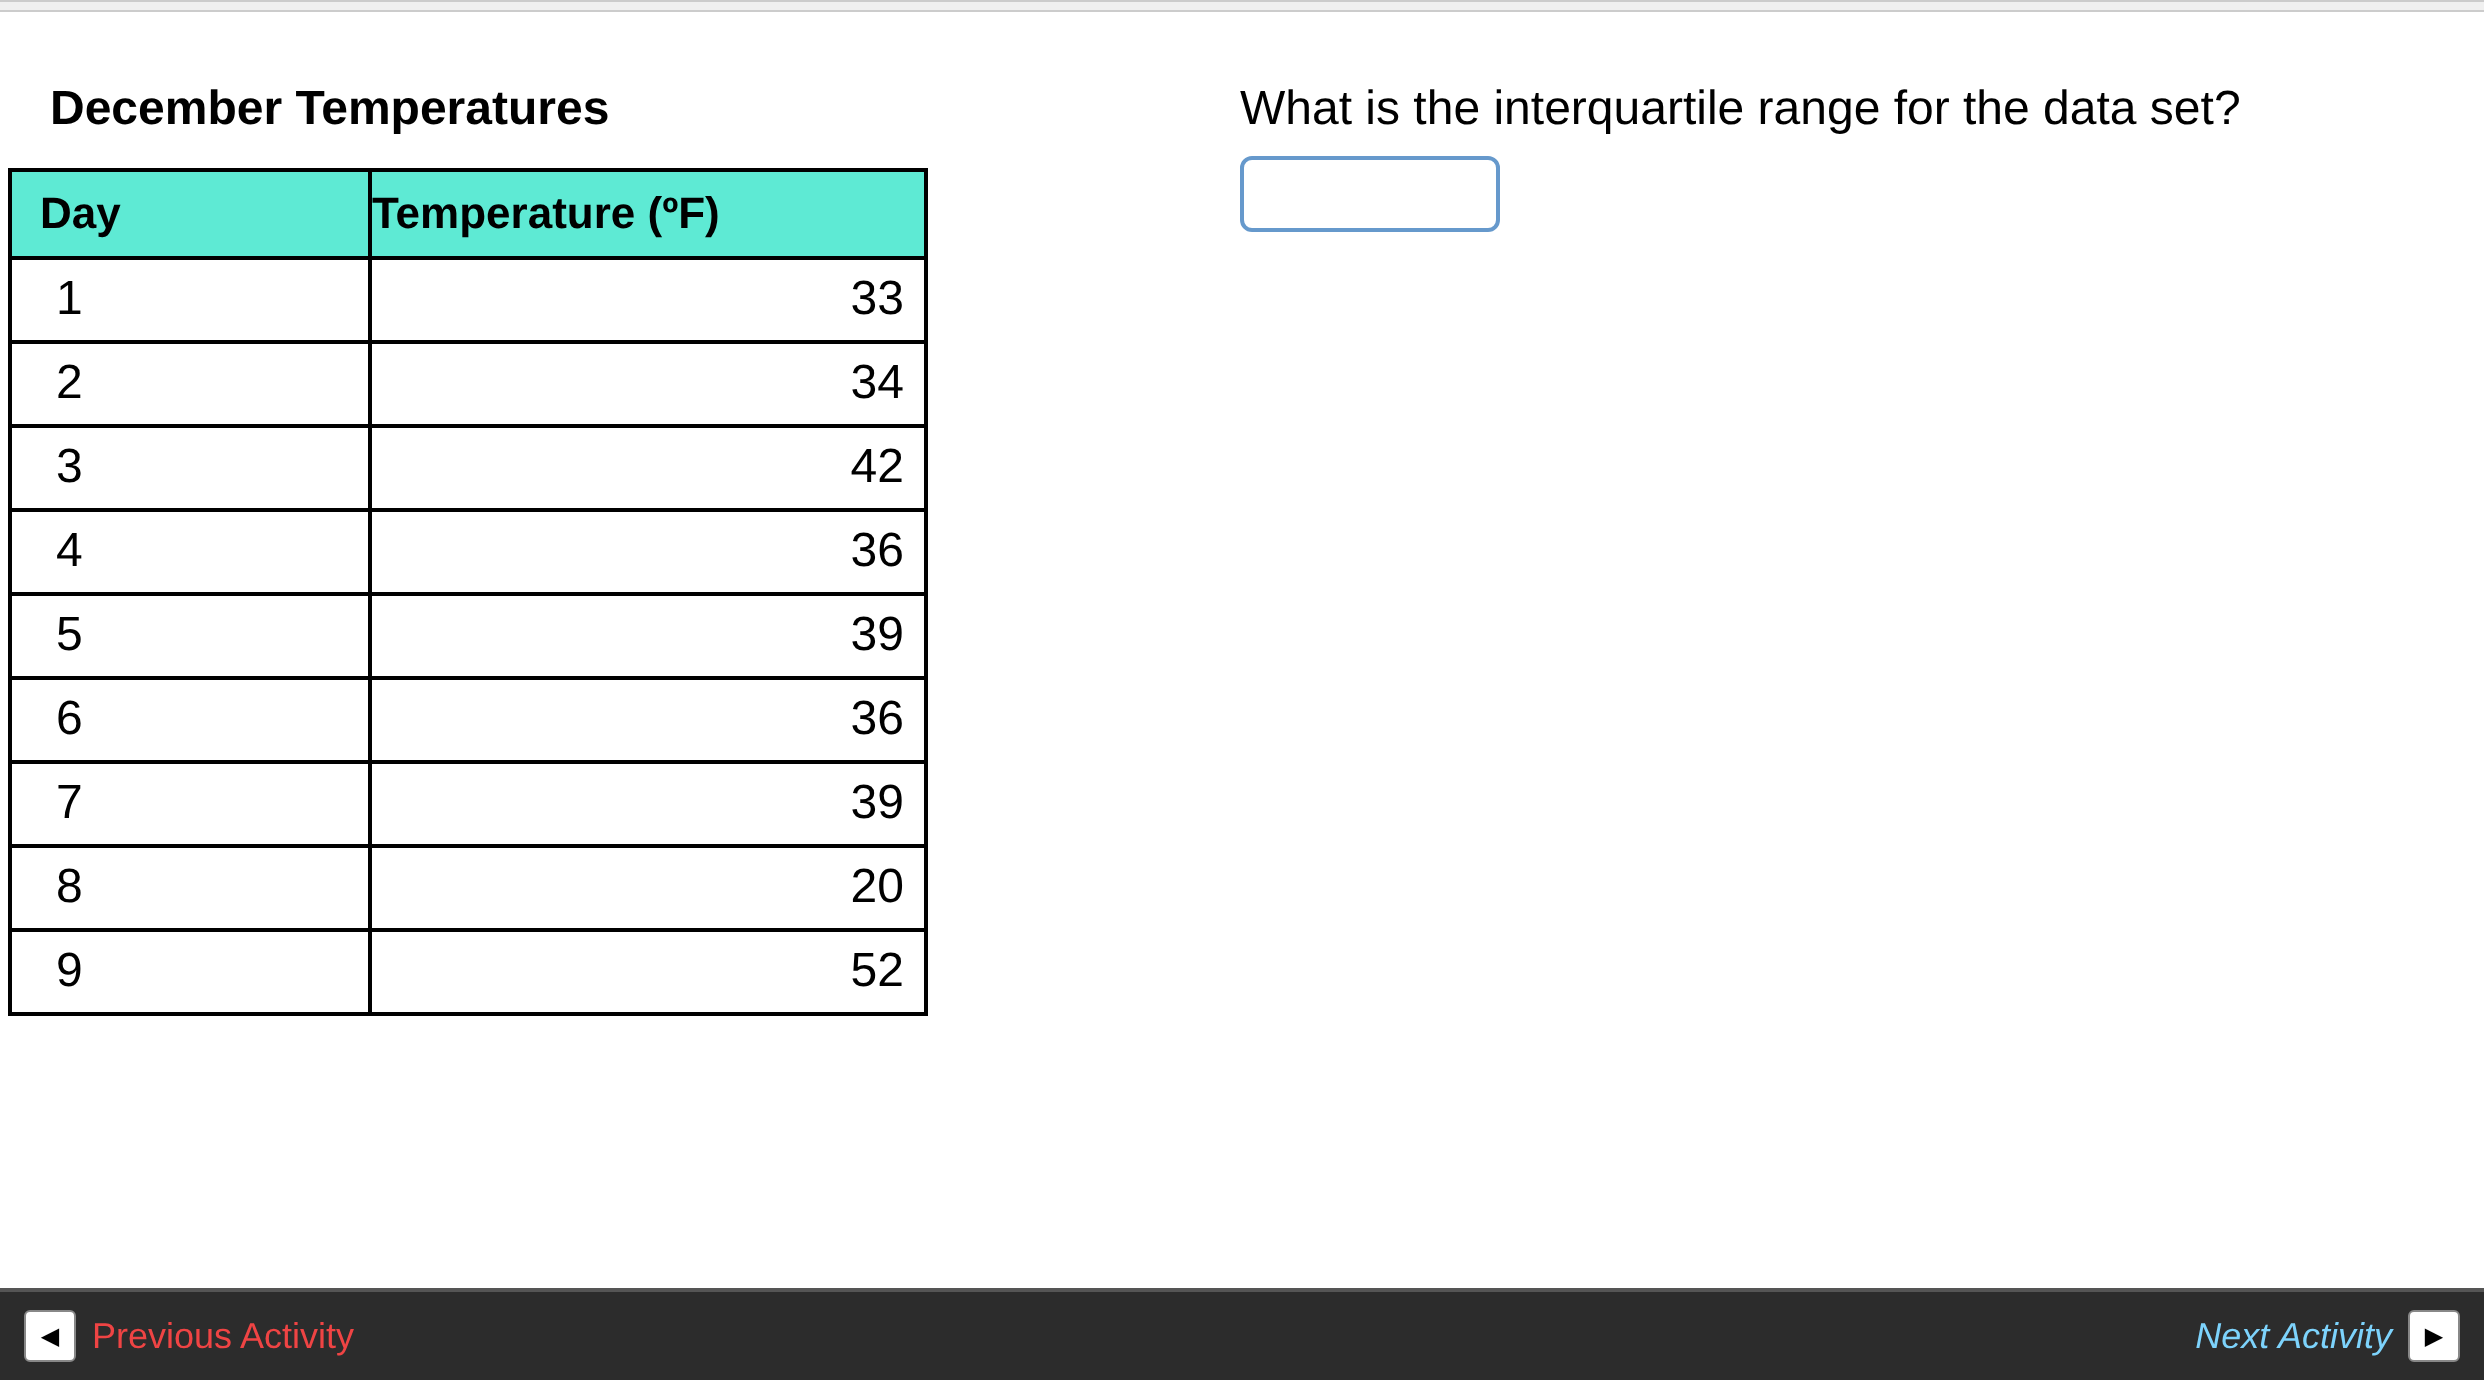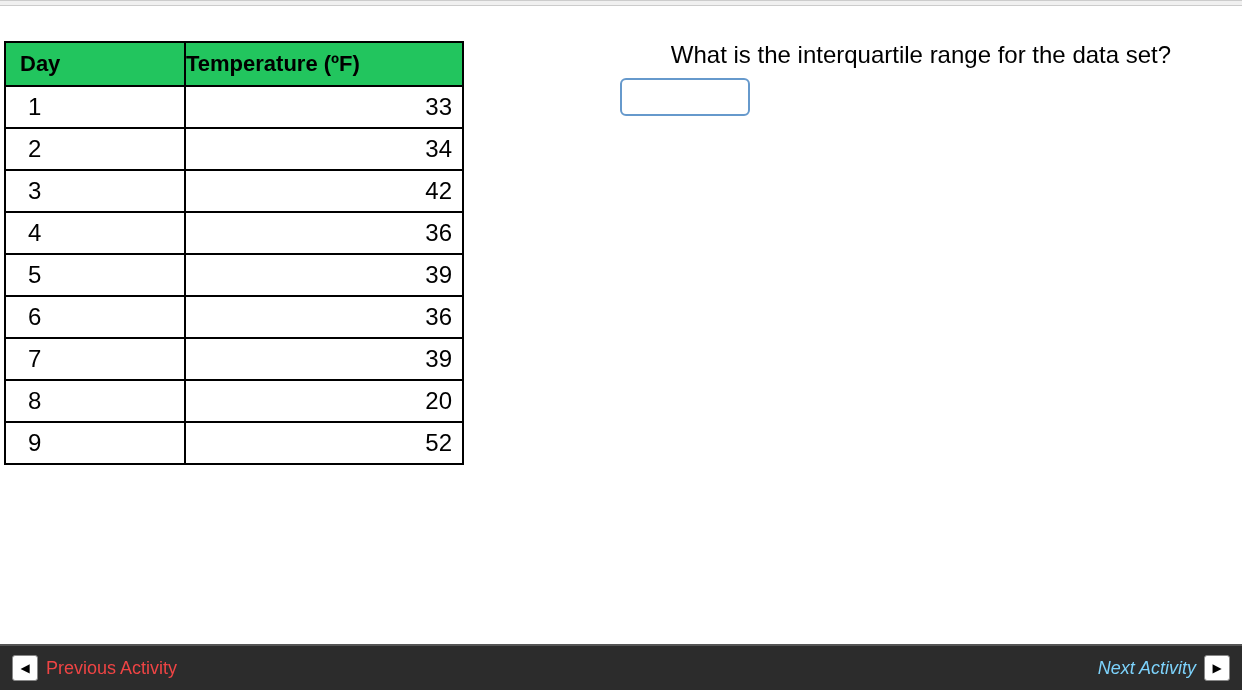--- a/index.html
+++ b/index.html
@@ -37,21 +37,21 @@
       font-weight: bold;
       margin-bottom: 15px;
       margin-left: 25px;
     }
     table {
       border-collapse: collapse;
       width: 460px;
       margin-left: 4px;
     }
     th {
-      background: #22c55e;
+      background: #5eead4;
       border: 2px solid #000;
       padding: 8px 10px;
       font-size: 22px;
       font-weight: bold;
       text-align: left;
     }
     th:first-child {
       width: 180px;
       padding-left: 14px;
     }
@@ -69,21 +69,20 @@
     td:last-child {
       text-align: right;
     }
     .right-column {
       flex: 1;
       padding: 35px 20px 0 140px;
     }
     .question {
       font-size: 24px;
       margin-bottom: 9px;
-      text-align: center;
     }
     .answer-input {
       width: 130px;
       height: 38px;
       border: 2px solid #6699cc;
       border-radius: 6px;
       font-size: 18px;
       padding: 4px 8px;
       background: #fff;
     }
@@ -128,20 +127,21 @@
       font-style: italic;
     }
   </style>
 </head>
 <body>
 
 <div class="top-border"></div>
 
 <div class="content-area">
   <div class="left-column">
+    <div class="table-title">December Temperatures</div>
     <table>
       <thead>
         <tr>
           <th>Day</th>
           <th>Temperature (ºF)</th>
         </tr>
       </thead>
       <tbody>
         <tr>
           <td>1</td>

